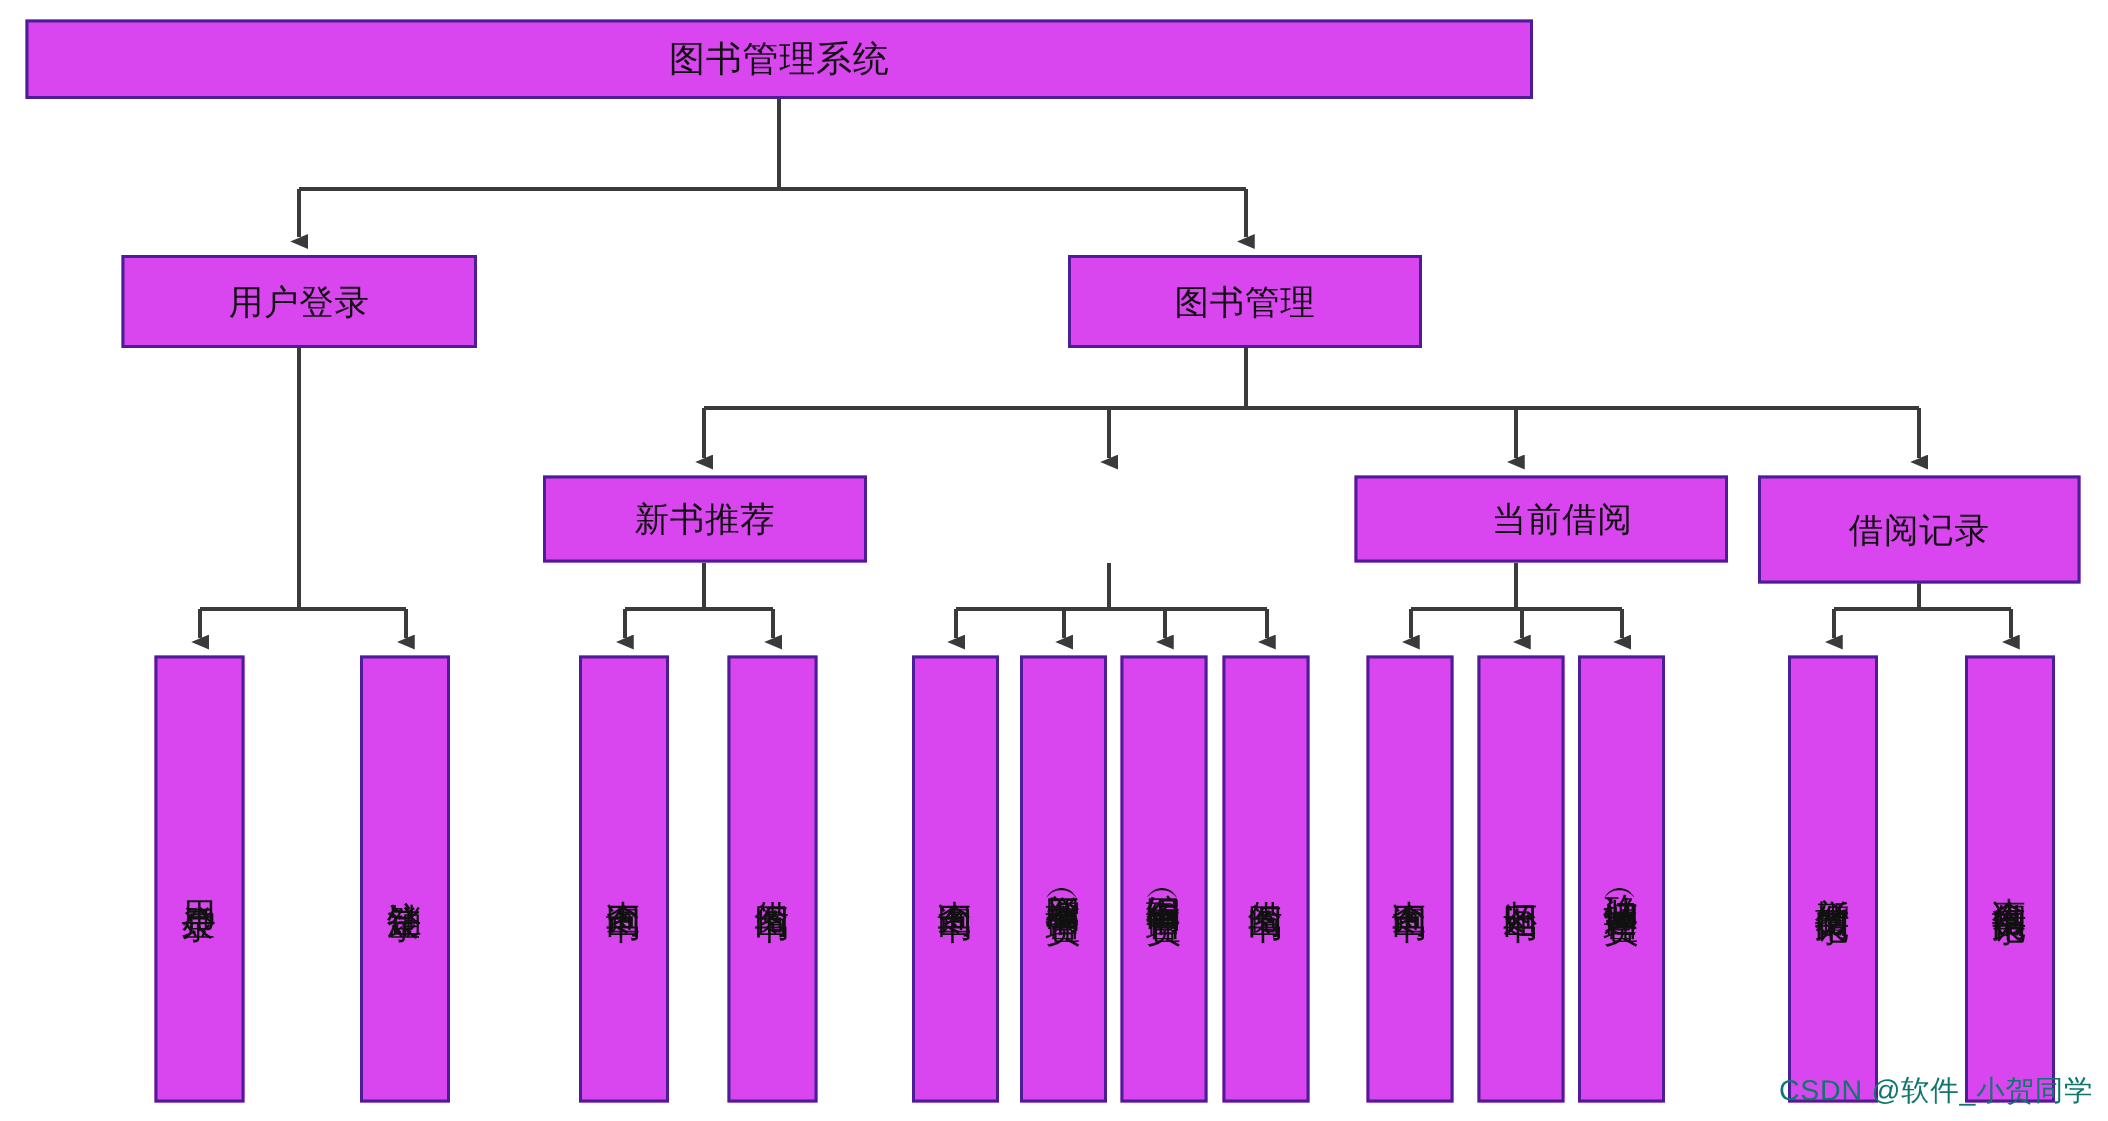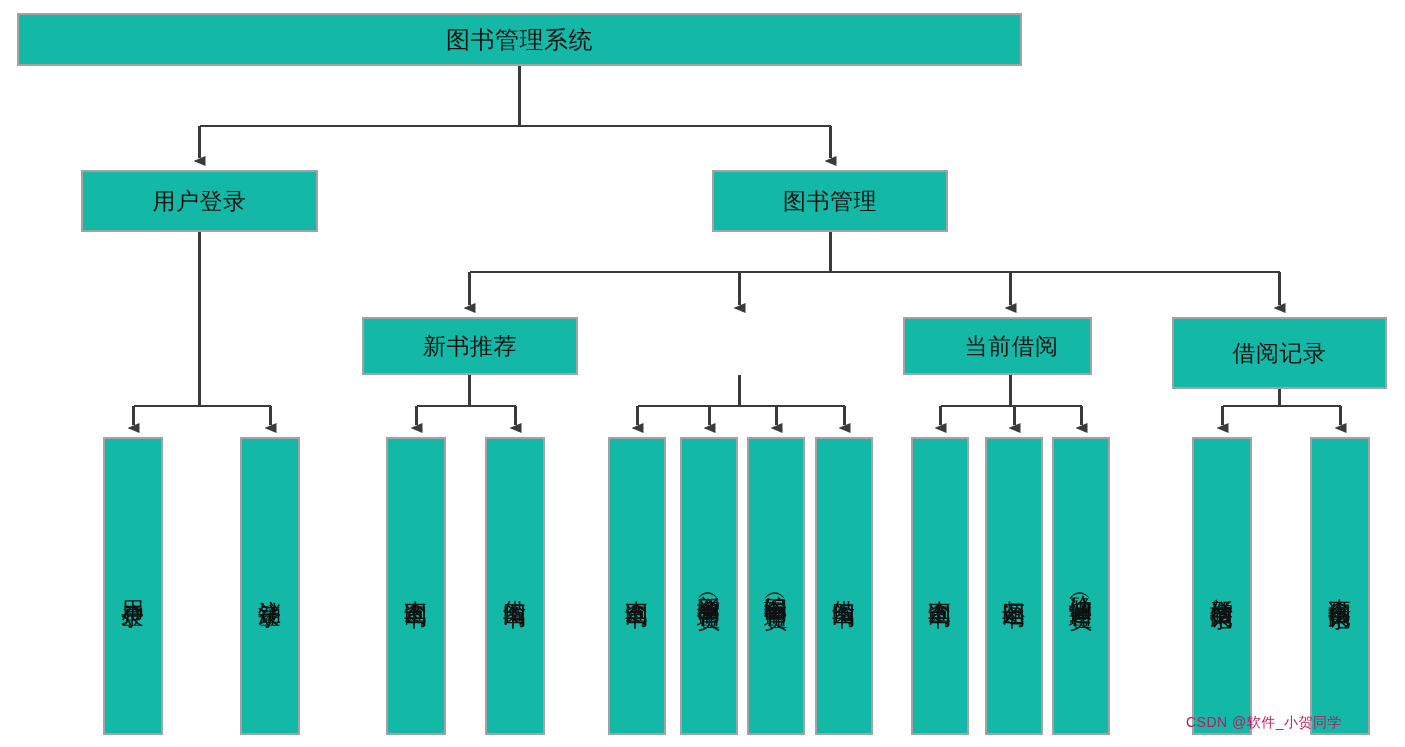--- a/index.html
+++ b/index.html
@@ -21,22 +21,22 @@
     position: absolute;
     left: 0;
     top: 0;
     width: 1405px;
     height: 747px;
     pointer-events: none;
   }
   .node {
     position: absolute;
     box-sizing: border-box;
-    background: #14b8a6;
-    border: 2px solid #a3a3a3;
+    background: #d946ef;
+    border: 2px solid #4c1d95;
     display: flex;
     align-items: center;
     justify-content: center;
     color: #111111;
     letter-spacing: 0.5px;
   }
   .node.h {
     font-size: 23px;
     line-height: 1.15;
     white-space: nowrap;
@@ -57,22 +57,22 @@
   }
   .node.v > span {
     writing-mode: vertical-rl;
     text-orientation: upright;
     display: inline-block;
   }
   .watermark {
     position: absolute;
     left: 1186px;
     top: 714px;
-    font-size: 14px;
-    color: #be185d;
+    font-size: 19px;
+    color: #0f766e;
     white-space: nowrap;
     letter-spacing: 0.5px;
   }
 </style>
 </head>
 <body>
 
 <div id="canvas">
 
   <svg id="wires" viewBox="0 0 1405 747" width="1405" height="747" xmlns="http://www.w3.org/2000/svg">
@@ -132,21 +132,21 @@
   <div class="node h" style="left:81px; top:170px; width:237px; height:62px;">
     <span>用户登录</span>
   </div>
   <div class="node h" style="left:712px; top:170px; width:236px; height:62px;">
     <span>图书管理</span>
   </div>
 
   <div class="node h" style="left:362px; top:317px; width:216px; height:58px;">
     <span>新书推荐</span>
   </div>
-  <div class="node h" style="left:903px; top:317px; width:189px; height:58px;padding-left:28px;">
+  <div class="node h" style="left:903px; top:317px; width:249px; height:58px;padding-left:28px;">
     <span>当前借阅</span>
   </div>
   <div class="node h" style="left:1172px; top:317px; width:215px; height:72px;">
     <span>借阅记录</span>
   </div>
 
   <div class="node v" style="left:103px; top:437px; width:60px; height:298px;">
     <span>用户登录</span>
   </div>
   <div class="node v" style="left:240px; top:437px; width:60px; height:298px;">

